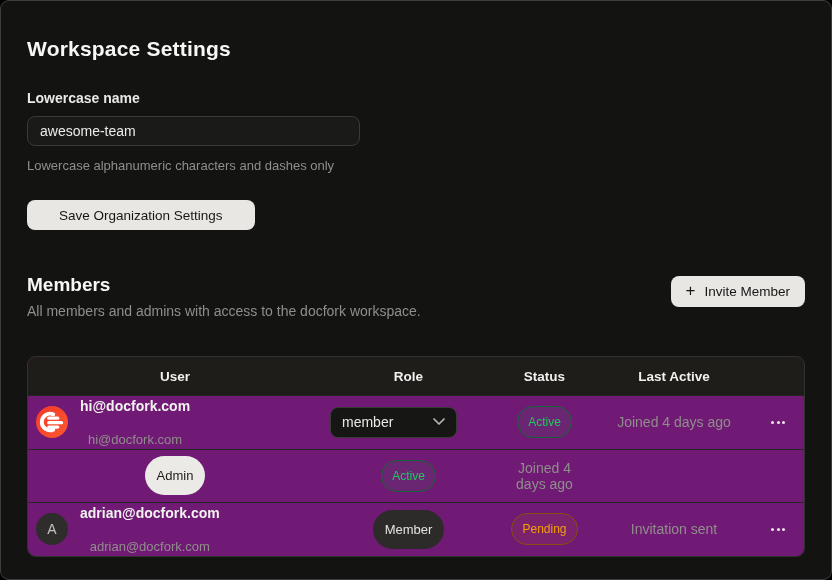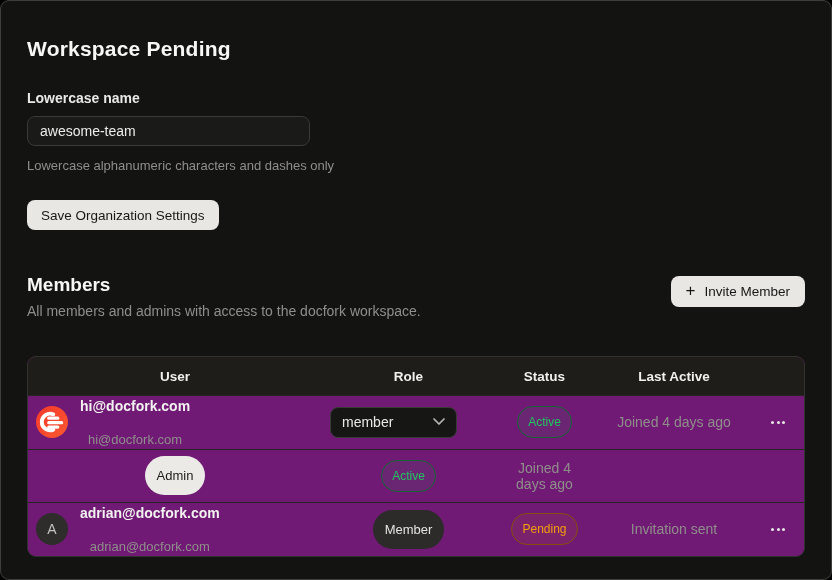--- a/index.html
+++ b/index.html
@@ -24,38 +24,38 @@
     letter-spacing: .2px;
   }
 
   .field-label {
     margin-top: 29px;
     font-size: 14px; font-weight: 600; color: #e9e9e7;
   }
   .name-input {
     display: block;
     margin-top: 10px;
-    width: 283px; height: 30px;
+    width: 333px; height: 30px;
     background: #1a1a18;
     border: 1px solid #3a3a37;
     border-radius: 8px;
     color: #ececea;
     font-size: 14px;
     font-family: "Liberation Sans", "DejaVu Sans", sans-serif;
     padding: 0 12px;
     outline: none;
   }
   .helper-text {
     margin-top: 12px;
     font-size: 13px; color: #8f8e8a;
   }
   .save-btn {
     margin-top: 27px;
     height: 30px;
-    padding: 0 14px;
+    padding: 0 32px;
     background: #e8e7e4;
     color: #171715;
     border: none; border-radius: 8px;
     font-size: 13.5px; font-weight: 500;
     font-family: "Liberation Sans", "DejaVu Sans", sans-serif;
     cursor: pointer;
   }
 
   .members-head {
     margin-top: 44px;
@@ -178,21 +178,21 @@
     </g>
     <g id="chev-down">
       <path d="M 2 4 L 7 9 L 12 4" fill="none" stroke="#b9b8b5" stroke-width="1.7" stroke-linecap="round" stroke-linejoin="round"></path>
     </g>
   </defs>
 </svg>
 
 <div class="window">
   <div class="content">
 
-    <h1 class="page-title">Workspace Pending</h1>
+    <h1 class="page-title">Workspace Settings</h1>
 
     <div class="field-label">Lowercase name</div>
     <input class="name-input" type="text" value="awesome-team" style="">
     <div class="helper-text">Lowercase alphanumeric characters and dashes only</div>
 
     <button class="save-btn">Save Organization Settings</button>
 
     <div class="members-head">
       <div>
         <h2 class="members-title">Members</h2>

